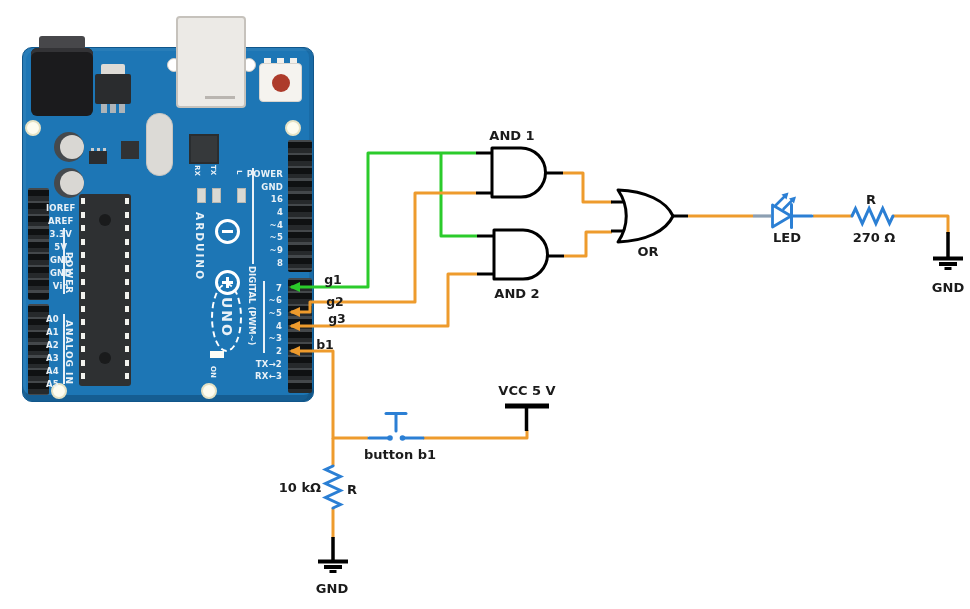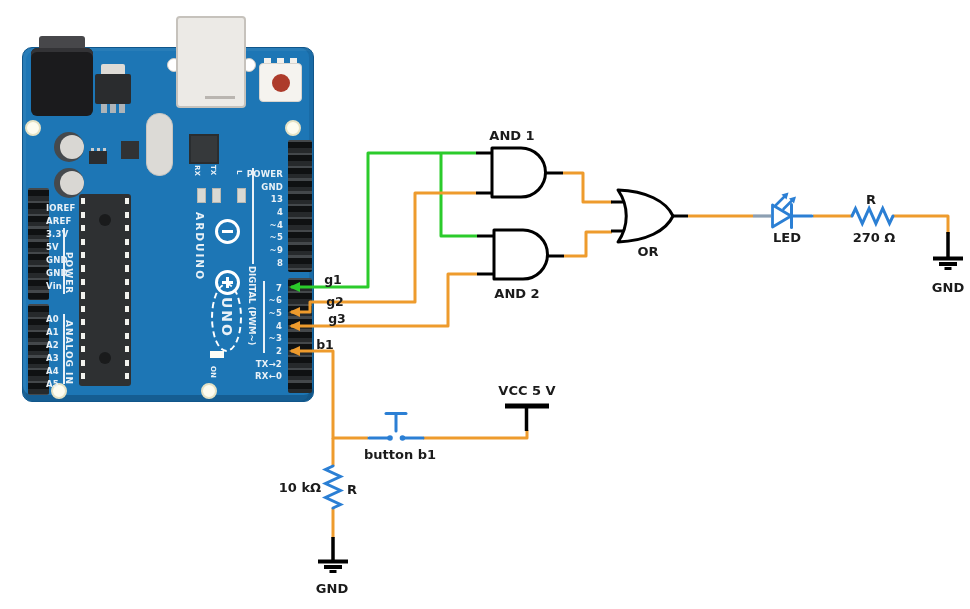--- a/index.html
+++ b/index.html
@@ -11,21 +11,21 @@
           font-family:"DejaVu Sans",sans-serif;}
   
   #board{position:absolute;left:22px;top:47px;width:290px;height:353px;
          background:var(--board-blue);border:1px solid #11568A;border-radius:10px;
          box-shadow:inset 0 -6px 0 rgba(10,50,80,.35),inset -4px 0 0 rgba(10,50,80,.15),inset 3px 3px 0 rgba(255,255,255,.05);}
   .abs{position:absolute;box-sizing:border-box;}
   .vt{position:absolute;writing-mode:vertical-rl;color:var(--board-text);font-weight:bold;
       font-family:"DejaVu Sans",sans-serif;white-space:nowrap;}
   .pincol{position:absolute;font:bold 8.5px "DejaVu Sans",sans-serif;color:var(--board-text);letter-spacing:.2px;}
   .pincol div{height:12.7px;line-height:12.7px;}
-  .pincol.l13 div{height:13px;line-height:13px;}
+  .pincol.l13 div{height:13px;line-height:13px;text-align:center;}
   .vline{position:absolute;width:1.5px;background:var(--board-text);}
   .header{background:#101213 repeating-linear-gradient(180deg,#44484B 0 2.5px,#0F1112 2.5px 8.5px,#26292B 8.5px 12.8px);
           border-radius:2px;}
   .hole{border-radius:50%;background:#FDFCF0;border:2px solid #E6E2C4;}
   .logo-circle{width:25px;height:25px;border:3.5px solid #fff;border-radius:50%;position:relative;background:transparent;}
   .logo-circle span{position:absolute;background:#fff;}
   #uno-oval{border:2px dashed #fff;border-radius:50%;display:flex;align-items:center;justify-content:center;}
   
   #circuit{position:absolute;left:0;top:0;z-index:5;}
   .wg{stroke:var(--wire-green);stroke-width:3;fill:none;stroke-linejoin:round;}
@@ -105,36 +105,36 @@
     <div class="vt" style="left:186px;top:318px;font-size:7px;">ON</div>
 
     <div class="vline" style="left:40px;top:180px;height:66px;"></div>
     <div class="vline" style="left:40px;top:266px;height:70px;"></div>
     <div class="vline" style="left:229px;top:120px;height:96px;"></div>
     <div class="vline" style="left:240px;top:233px;height:72px;"></div>
 
     <div class="pincol" style="left:178px;top:120px;width:82px;text-align:right;">
       <div>POWER</div>
       <div>GND</div>
-      <div>13</div>
+      <div>16</div>
       <div>4</div>
       <div>~4</div>
       <div>~5</div>
       <div>~9</div>
       <div>8</div>
     </div>
     <div class="pincol" style="left:178px;top:233.5px;width:81px;text-align:right;">
       <div>7</div>
       <div>~6</div>
       <div>~5</div>
       <div>4</div>
       <div>~3</div>
       <div>2</div>
       <div>TX→2</div>
-      <div>RX←0</div>
+      <div>RX←3</div>
     </div>
     <div class="pincol l13" style="left:23px;top:153.5px;">
       <div>IOREF</div>
       <div>AREF</div>
       <div>3.3V</div>
       <div>5V</div>
       <div>GND</div>
       <div>GND</div>
       <div>Vin</div>
     </div>

